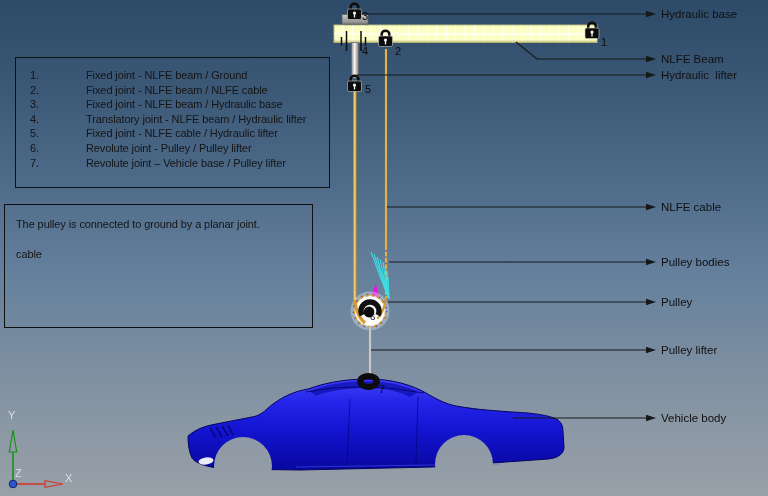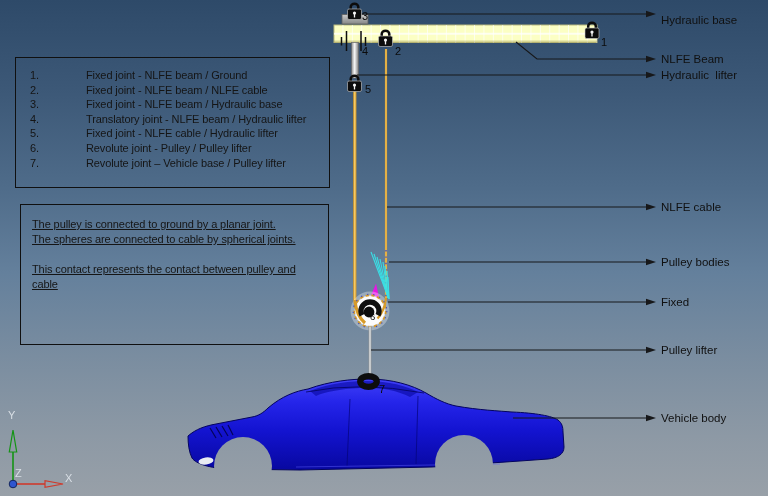--- a/index.html
+++ b/index.html
@@ -10,21 +10,21 @@
   }
   .scene{position:absolute;left:0;top:0;}
   .txtbox{
     position:absolute;border:1px solid #101010;color:#151515;
     font-size:11px;letter-spacing:-0.1px;
   }
   #jointBox{left:15px;top:57px;width:295px;height:111px;padding:10px 4px 8px 14px;}
   .jrow{display:flex;line-height:14.6px;}
   .jrow .n{width:22px;flex:0 0 22px;}
   .jrow .t{flex:1;white-space:nowrap;margin-left:34px;}
-  #notesBox{left:20px;top:204px;width:296px;height:110px;padding:12px 0 17px 11px;text-decoration:underline;}
+  #notesBox{left:4px;top:204px;width:296px;height:110px;padding:12px 0 0 11px;}
   .note-line{min-height:15.1px;line-height:15.1px;white-space:nowrap;}
   .callout{position:absolute;left:661px;font-size:11.5px;line-height:14px;color:#101010;white-space:pre;}
   .jnum{position:absolute;font-size:11px;line-height:11px;color:#0b0b0b;}
   .jnum6{font-size:9.5px;line-height:9.5px;}
   .axis-label{position:absolute;font-size:11px;line-height:11px;color:#d9dfe5;}
 </style>
 </head>
 <body>
 
 <div class="stage">
@@ -195,32 +195,30 @@
         <span class="t">Revolute joint - Pulley / Pulley lifter</span>
       </div>
     <div class="jrow">
         <span class="n">7.</span>
         <span class="t">Revolute joint – Vehicle base / Pulley lifter</span>
       </div>
   </div>
 
   <div id="notesBox" class="txtbox">
     <div class="note-line">The pulley is connected to ground by a planar joint.</div>
-    <div class="note-line">The spheres are connected to cable by spherical joints.</div>
     <div class="note-line"></div>
-    <div class="note-line">This contact represents the contact between pulley and</div>
     <div class="note-line">cable</div>
   </div>
 
-  <span class="callout" style="top:13px">Hydraulic base</span>
+  <span class="callout" style="top:7px">Hydraulic base</span>
   <span class="callout" style="top:52px">NLFE Beam</span>
   <span class="callout" style="top:68px">Hydraulic  lifter</span>
   <span class="callout" style="top:200px">NLFE cable</span>
   <span class="callout" style="top:255px">Pulley bodies</span>
-  <span class="callout" style="top:295px">Fixed</span>
+  <span class="callout" style="top:295px">Pulley</span>
   <span class="callout" style="top:343px">Pulley lifter</span>
   <span class="callout" style="top:411px">Vehicle body</span>
 
   <span class="jnum" style="left:601px;top:37px">1</span>
   <span class="jnum" style="left:395px;top:46px">2</span>
   <span class="jnum" style="left:362px;top:11px">3</span>
   <span class="jnum" style="left:362px;top:46px">4</span>
   <span class="jnum" style="left:365px;top:84px">5</span>
   <span class="jnum jnum6" style="left:370px;top:312px">6</span>
   <span class="jnum" style="left:379px;top:384px">7</span>

